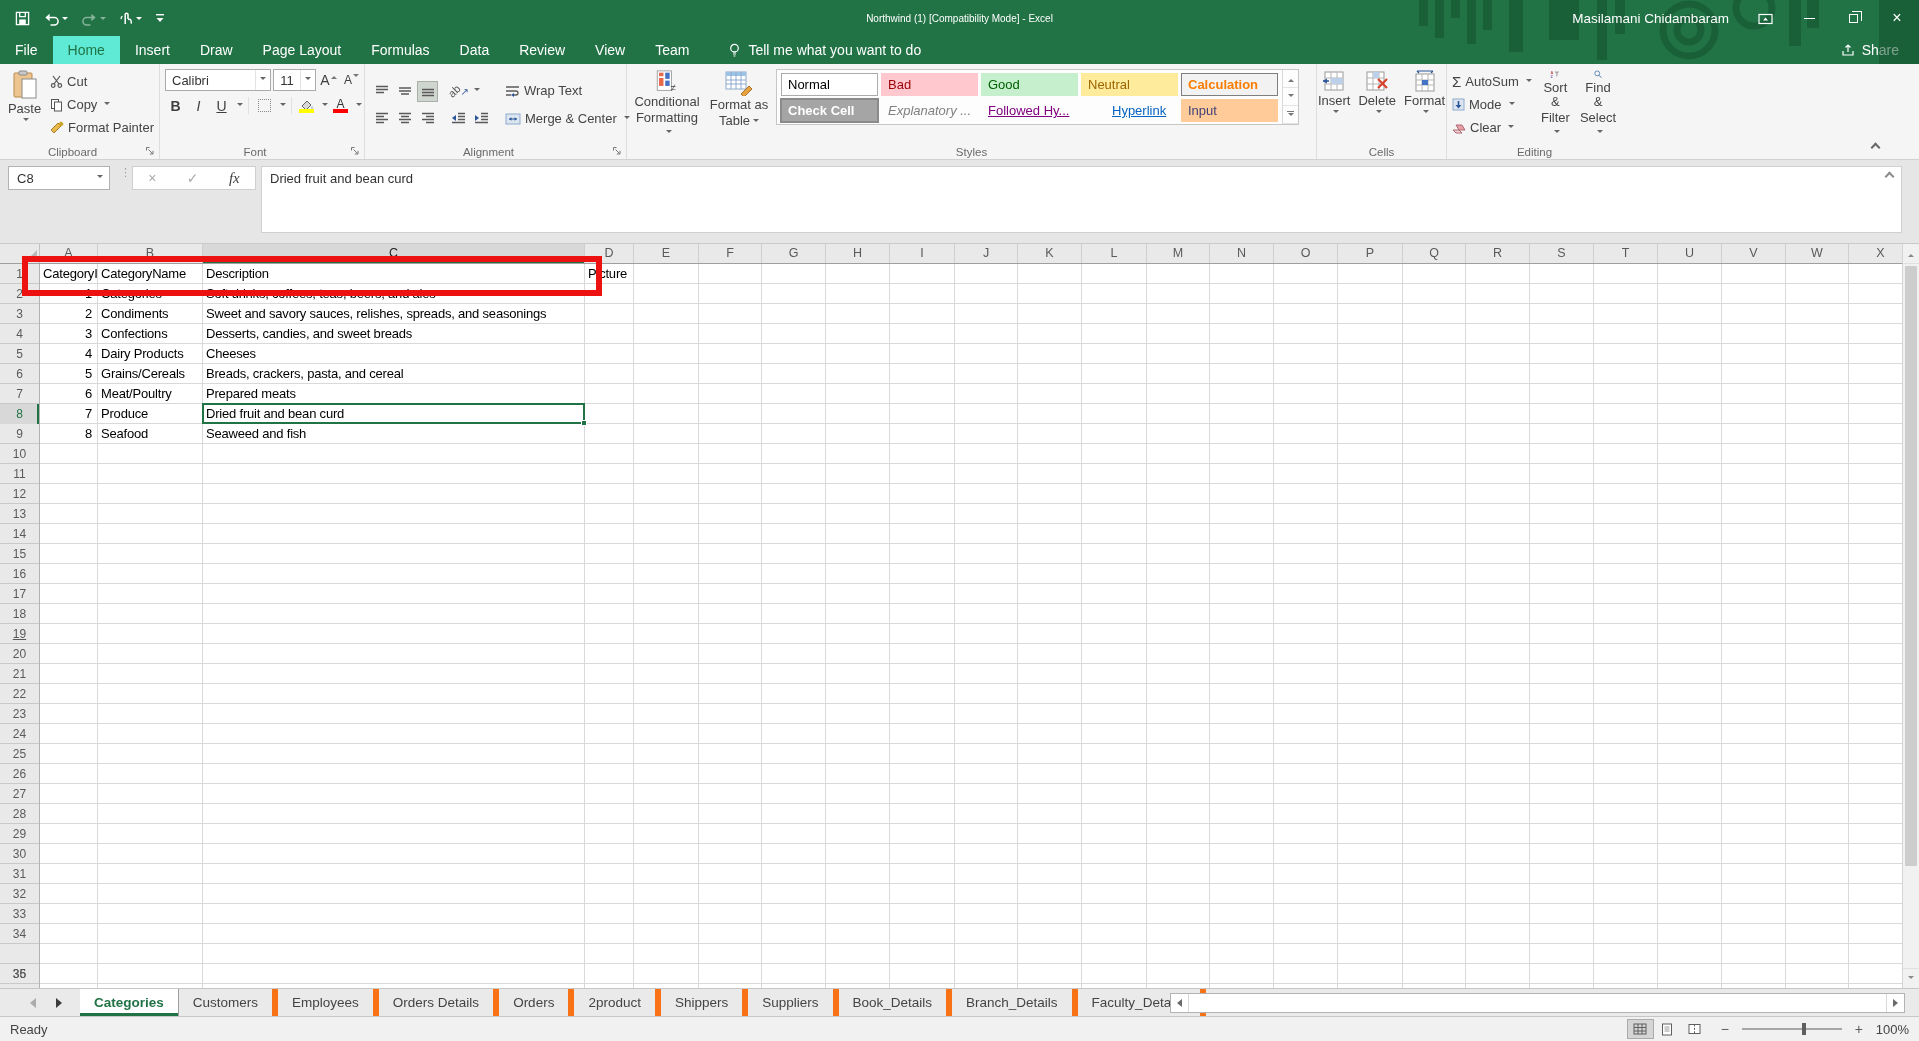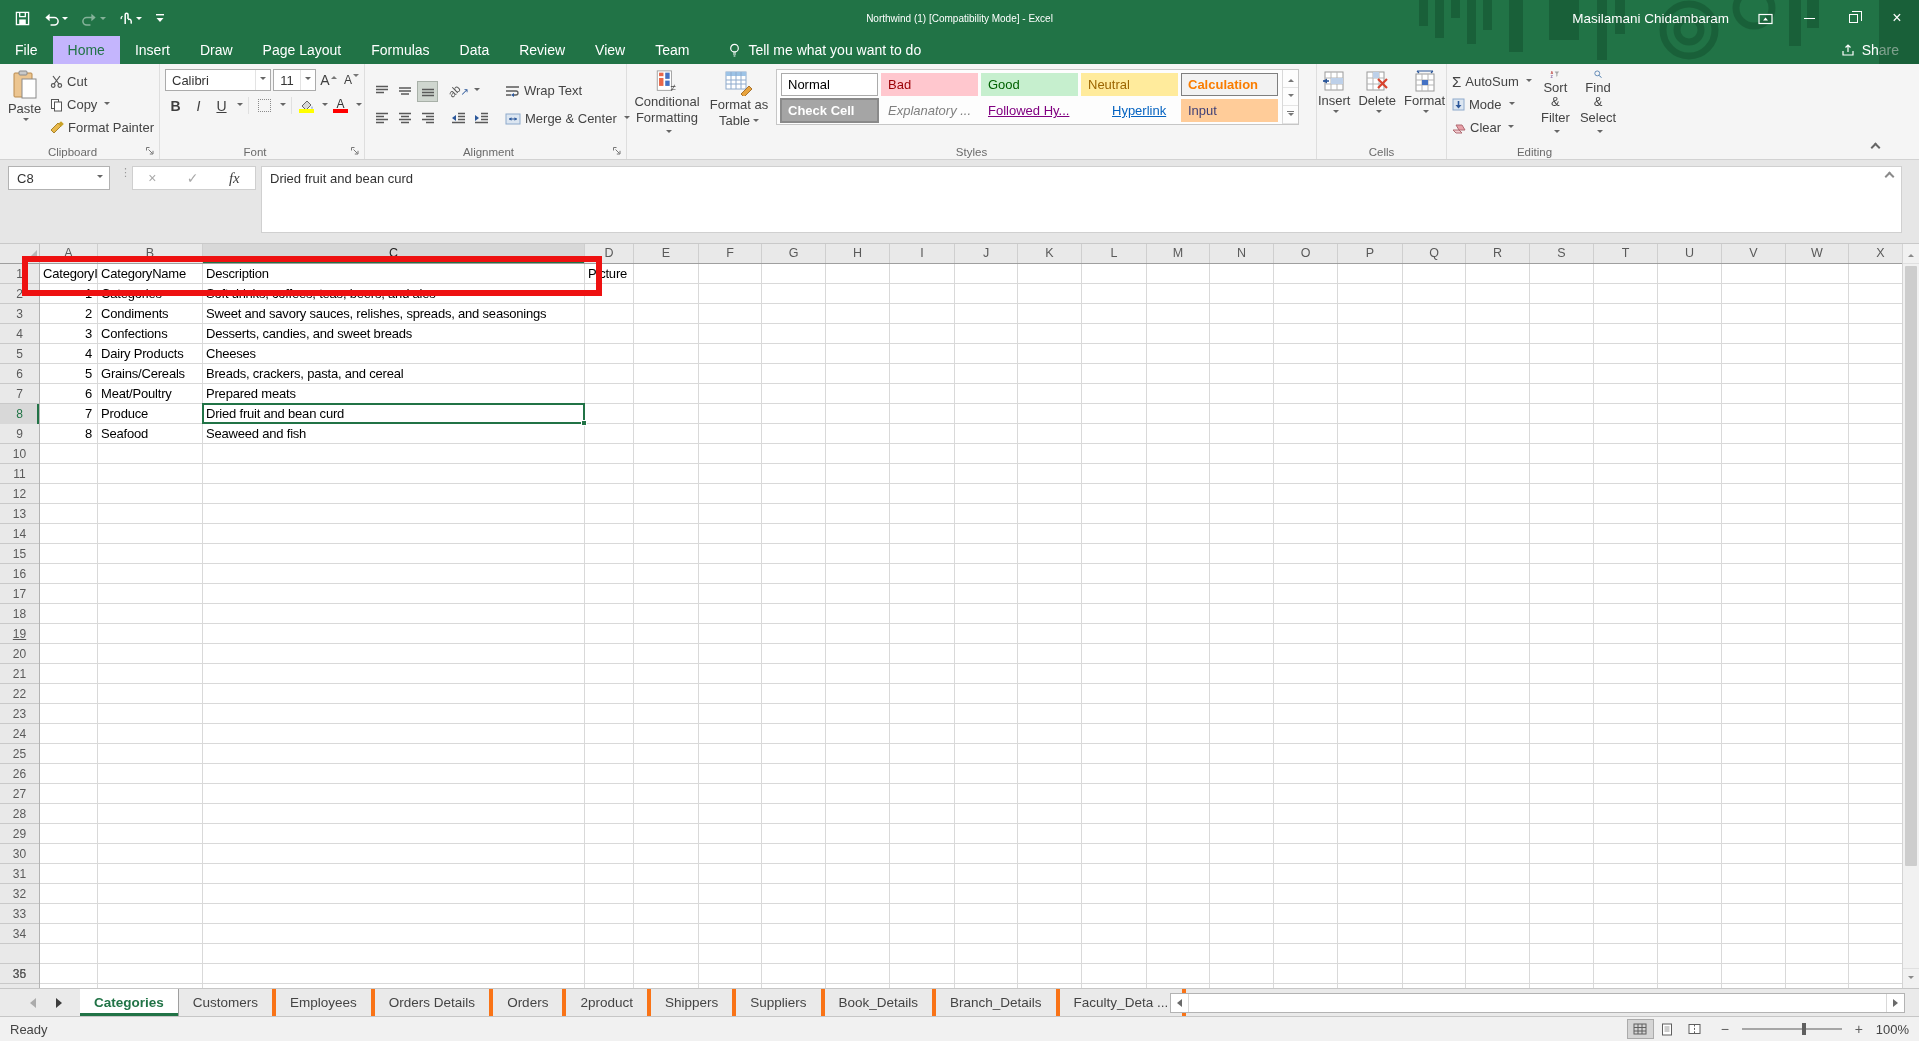--- a/index.html
+++ b/index.html
@@ -19,21 +19,21 @@
   .winbtn { width:44px; height:36px; display:flex; align-items:center; justify-content:center; }
   .ic-min { width:11px; height:1px; background:#fff; }
   .ic-restore { width:9px; height:9px; border:1px solid #fff; position:relative; }
   .ic-restore:before { content:''; position:absolute; top:-4px; left:2px; width:9px; height:9px; border-top:1px solid #fff; border-right:1px solid #fff; }
   .ic-close { font-size:16px; line-height:16px; color:#fff; }
 
   
   .tabrow { height:28px; background:#217346; display:flex; align-items:stretch; color:#fff; }
   .rtabs { display:flex; }
   .rtab { padding:6px 15px 7px; font-size:14px; white-space:nowrap; }
-  .rtab.active { background:#c4b5fd; color:#217346; }
+  .rtab.active { background:#5eead4; color:#217346; }
   .tellme { display:flex; align-items:center; gap:7px; margin-left:24px; font-size:14px; }
   .share { margin-left:auto; display:flex; align-items:center; gap:6px; font-size:14px; padding-right:20px; }
 
   
   .ribbon { height:96px; background:#f5f5f5; border-bottom:1px solid #d2d2d2; display:flex; position:relative; font-size:13px; }
   .rgroup { position:relative; border-right:1px solid #dedede; padding:3px 2px 17px; flex:none; }
   .gbody { display:flex; height:100%; }
   .glabel { position:absolute; bottom:1px; left:0; right:14px; text-align:center; font-size:11.5px; color:#6a6a6a; }
   .launcher { position:absolute; bottom:3px; right:4px; }
   .caret { width:0; height:0; border:3px solid transparent; border-top-color:#666; display:inline-block; margin-left:3px; vertical-align:middle;}
@@ -94,21 +94,21 @@
   .varrow { height:20px; display:flex; align-items:center; justify-content:center; border-bottom:1px solid #e0e0e0;}
   .varrow.bot { margin-top:auto; border-top:1px solid #e0e0e0; border-bottom:none;}
   .vthumb { margin:2px 2px; height:600px; background:#cdcdcd; border-radius:1px; }
 
   
   .sheetbar { height:28px; background:#eaeaea; border-top:1px solid #c6c6c6; display:flex; align-items:stretch; position:relative; font-size:13.5px; }
   .snav { display:flex; align-items:center; gap:20px; padding:0 18px 0 30px; }
   .tri-l { width:0;height:0;border:5px solid transparent;border-right:6px solid #ababab;border-left:none;}
   .tri-r { width:0;height:0;border:5px solid transparent;border-left:6px solid #3c3c3c;border-right:none;}
   .stabs { display:flex; align-items:stretch; }
-  .stab { padding:0 14px; display:flex; align-items:center; color:#444; border-right:4px solid #f97316; white-space:nowrap;}
+  .stab { padding:0 14px; display:flex; align-items:center; color:#444; border-right:6px solid #f97316; white-space:nowrap;}
   .stab.active { background:#fff; color:#217346; font-weight:bold; box-shadow:inset 0 -3px 0 #217346; border-right:1px solid #9f9f9f;}
   .addsheet { width:19px; height:19px; border:1px solid #767676; border-radius:50%; display:flex; align-items:center; justify-content:center; align-self:center; margin-left:10px; font-size:14px; color:#444; line-height:1;}
   .sdots { align-self:center; color:#999; margin-left:10px; font-size:12px;}
   .hscroll { position:absolute; right:14px; top:4px; width:735px; height:20px; border:1px solid #b3b3b3; background:#fff; display:flex; }
   .harrow { width:18px; display:flex; align-items:center; justify-content:center; }
   .harrow.l { border-right:1px solid #d9d9d9; }
   .harrow.r { border-left:1px solid #d9d9d9; margin-left:auto; }
   .htri-l { width:0;height:0;border:4px solid transparent;border-right:5px solid #6a6a6a;border-left:none;}
   .htri-r { width:0;height:0;border:4px solid transparent;border-left:5px solid #6a6a6a;border-right:none;}
 

